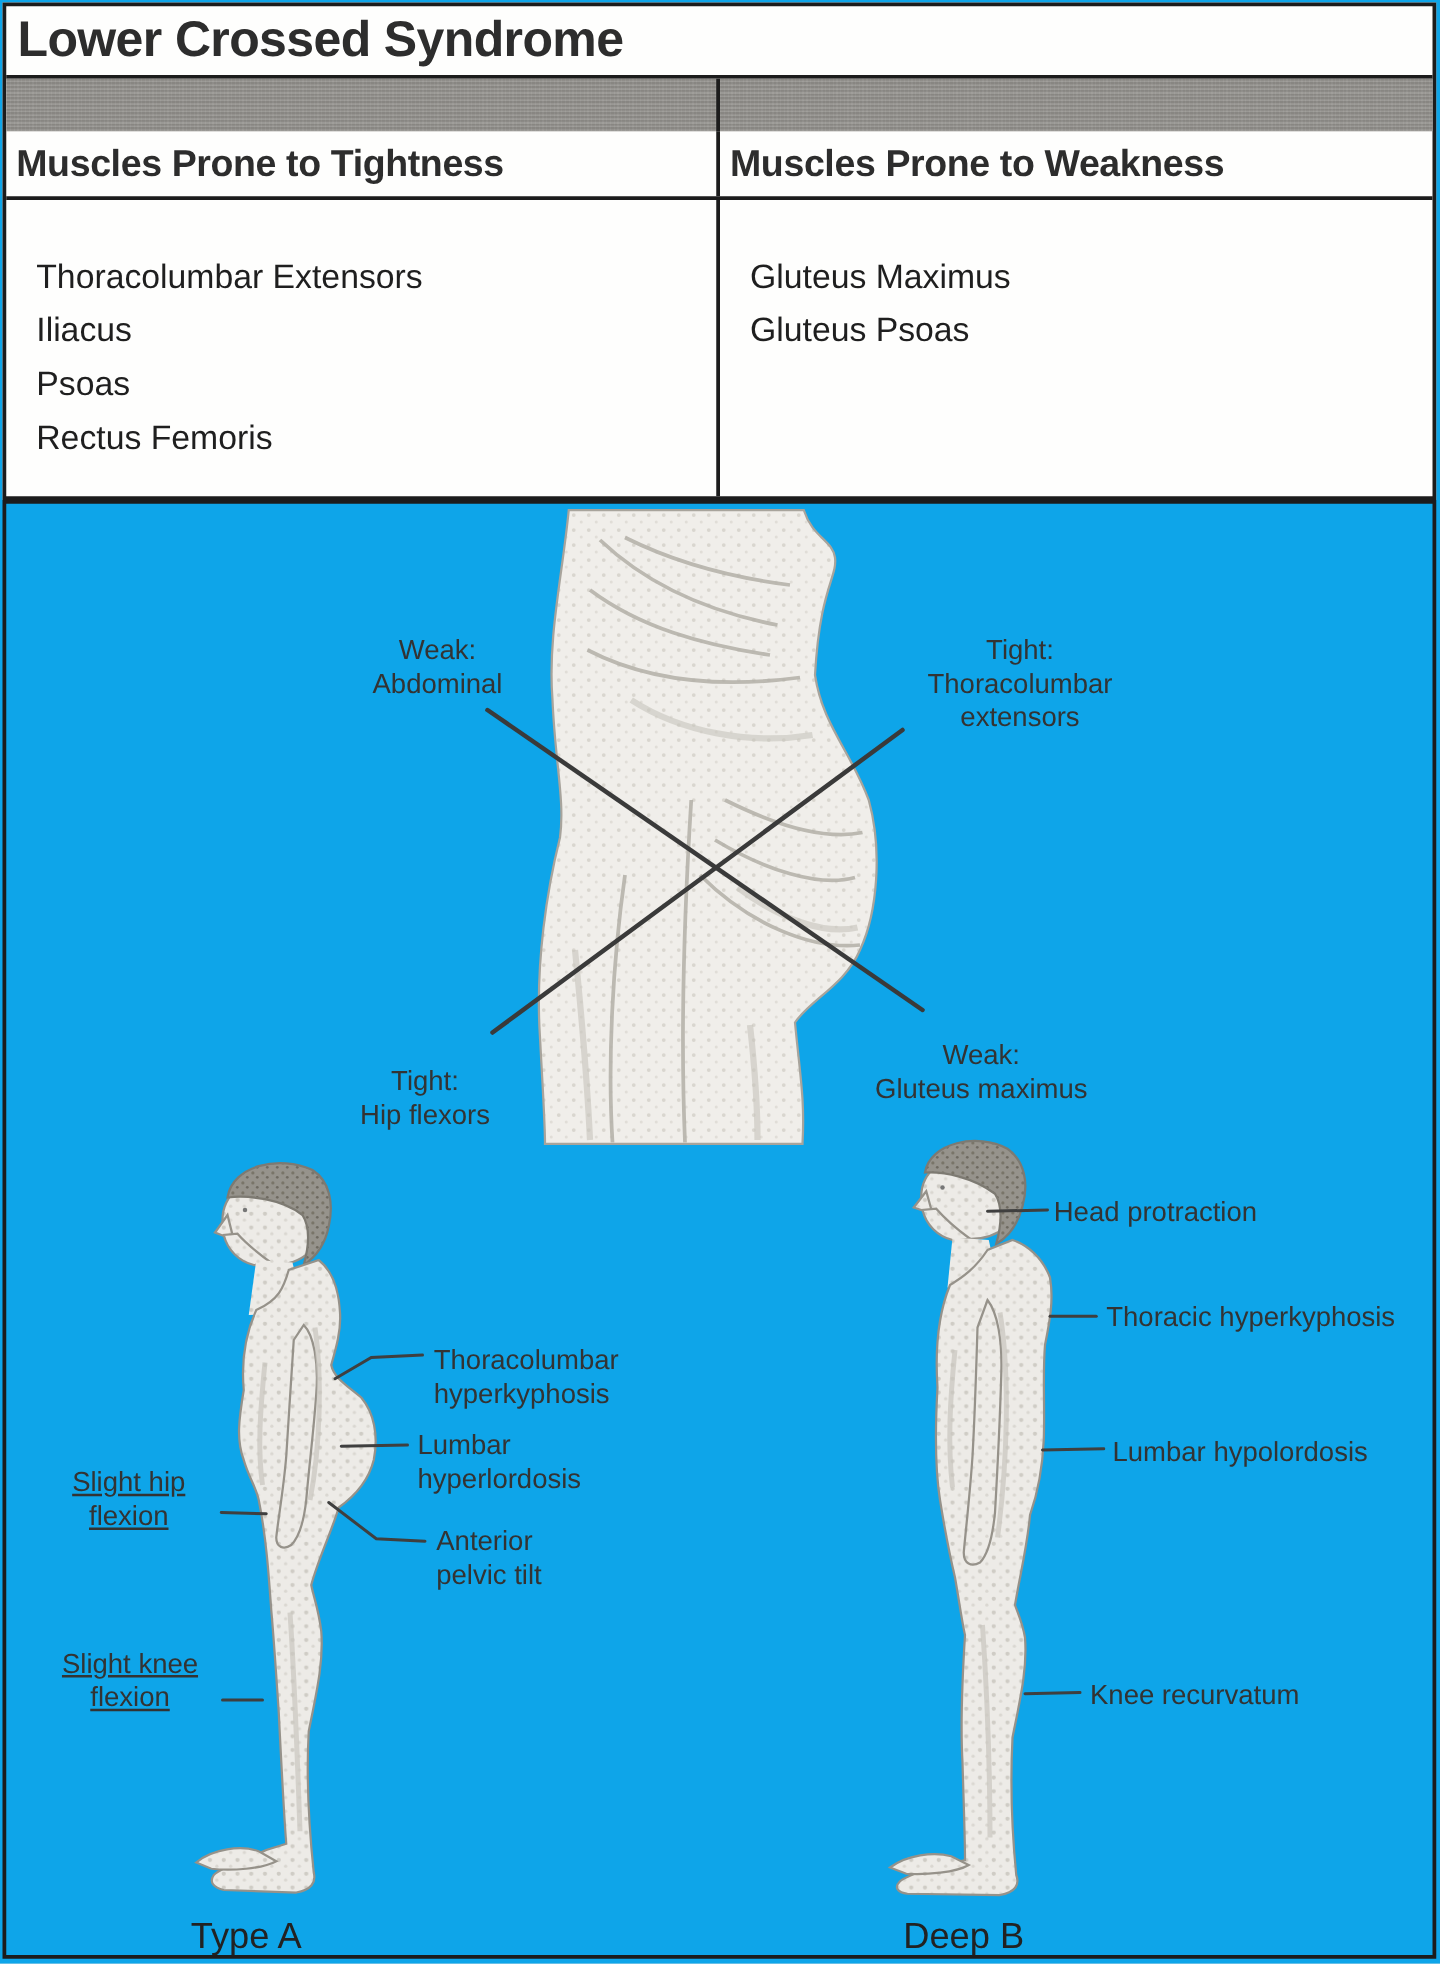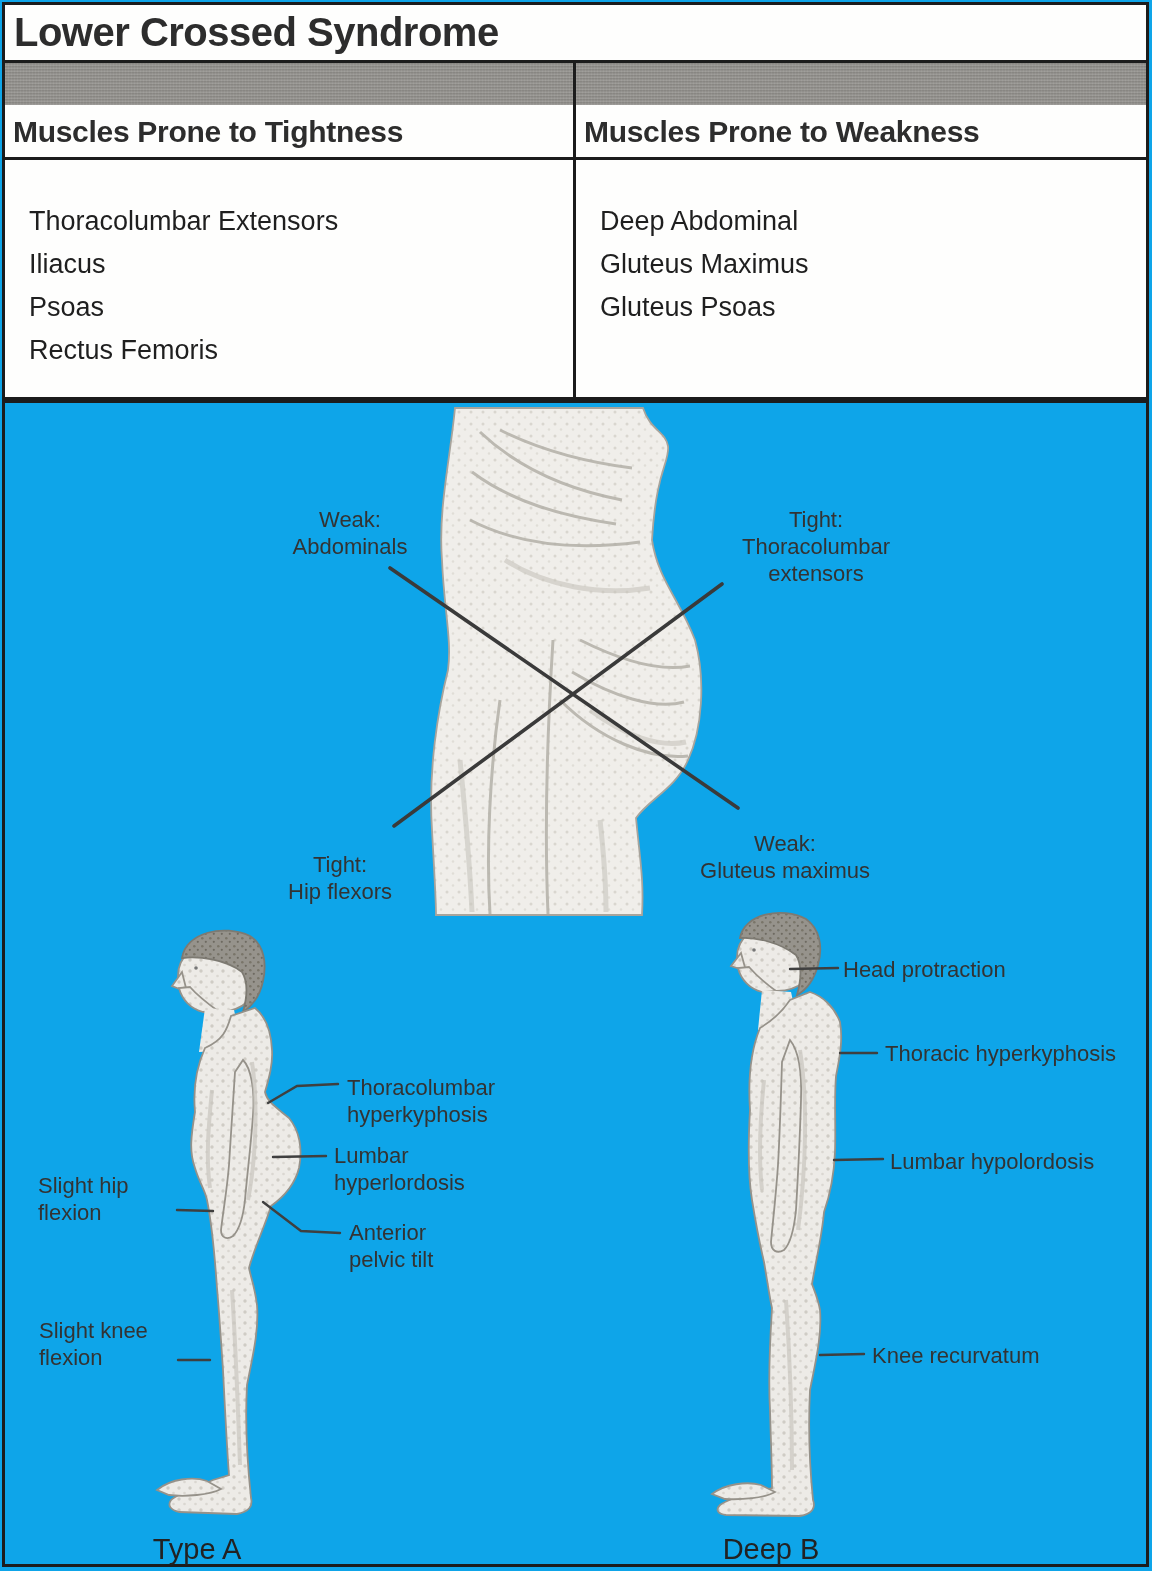--- a/index.html
+++ b/index.html
@@ -35,21 +35,21 @@
     padding:40px 0 0 24px;font-size:27px;color:#1f1f1f;line-height:43px;
   }
   
   .diagram-panel{
     position:absolute;left:2px;top:400px;width:1141px;height:1161px;
     border:3px solid #1c1c1c;background:transparent;z-index:1;box-sizing:content-box;
   }
   .art{position:absolute;left:0;top:0;z-index:2;pointer-events:none;}
   .dlabel{position:absolute;z-index:3;font-size:22px;line-height:27px;color:#333;}
   .dlabel.center{text-align:center;}
-  .dlabel.rightal{text-align:left;}
+  .dlabel.rightal{text-align:center;text-decoration:underline;}
   .caption{position:absolute;z-index:3;font-size:29px;color:#222;text-align:center;width:120px;}
 </style>
 </head>
 <body>
 
 <div class="page">
 
   <div class="table-section">
     <div class="title-row">Lower Crossed Syndrome</div>
 
@@ -64,21 +64,20 @@
     </div>
 
     <div class="row content-row">
       <div class="cell-l">
         <div>Thoracolumbar Extensors</div>
         <div>Iliacus</div>
         <div>Psoas</div>
         <div>Rectus Femoris</div>
       </div>
       <div class="cell-r">
-        <div>Deep Abdominal</div>
         <div>Gluteus Maximus</div>
         <div>Gluteus Psoas</div>
       </div>
     </div>
   </div>
 
   <div class="diagram-panel"></div>
 
   <svg class="art" width="1152" height="1571" viewBox="0 0 1152 1571">
     <defs>
@@ -231,21 +230,21 @@
       <line x1="178" y1="1360" x2="210" y2="1360"></line>
       <line x1="790" y1="969" x2="838" y2="968"></line>
       <line x1="840" y1="1053" x2="877" y2="1053"></line>
       <line x1="834" y1="1160" x2="883" y2="1159"></line>
       <line x1="820" y1="1355" x2="864" y2="1354"></line>
     </g>
   </svg>
 
   <div class="dlabel center" style="left:250px;top:506px;width:200px;">
     <div>Weak:</div>
-    <div>Abdominals</div>
+    <div>Abdominal</div>
   </div>
   <div class="dlabel center" style="left:716px;top:506px;width:200px;">
     <div>Tight:</div>
     <div>Thoracolumbar</div>
     <div>extensors</div>
   </div>
   <div class="dlabel center" style="left:240px;top:851px;width:200px;">
     <div>Tight:</div>
     <div>Hip flexors</div>
   </div>

